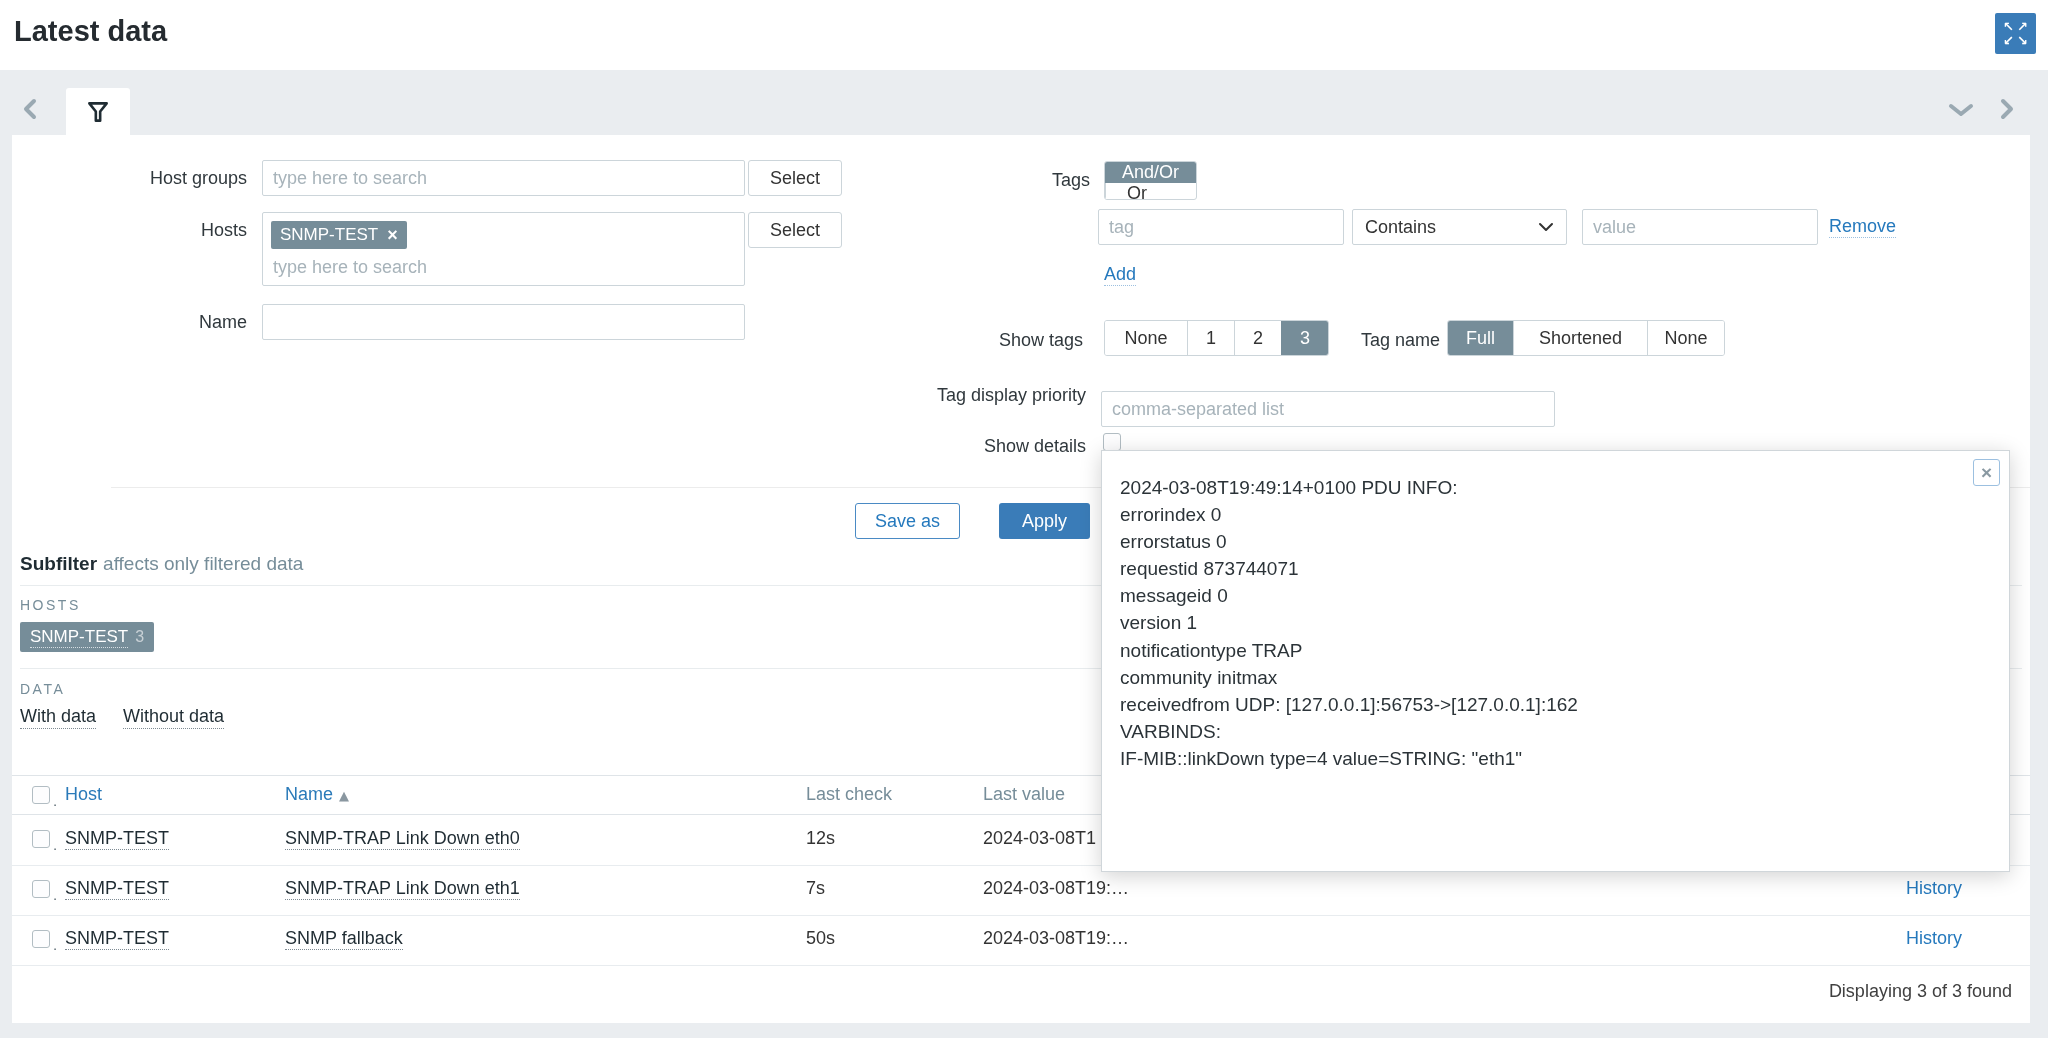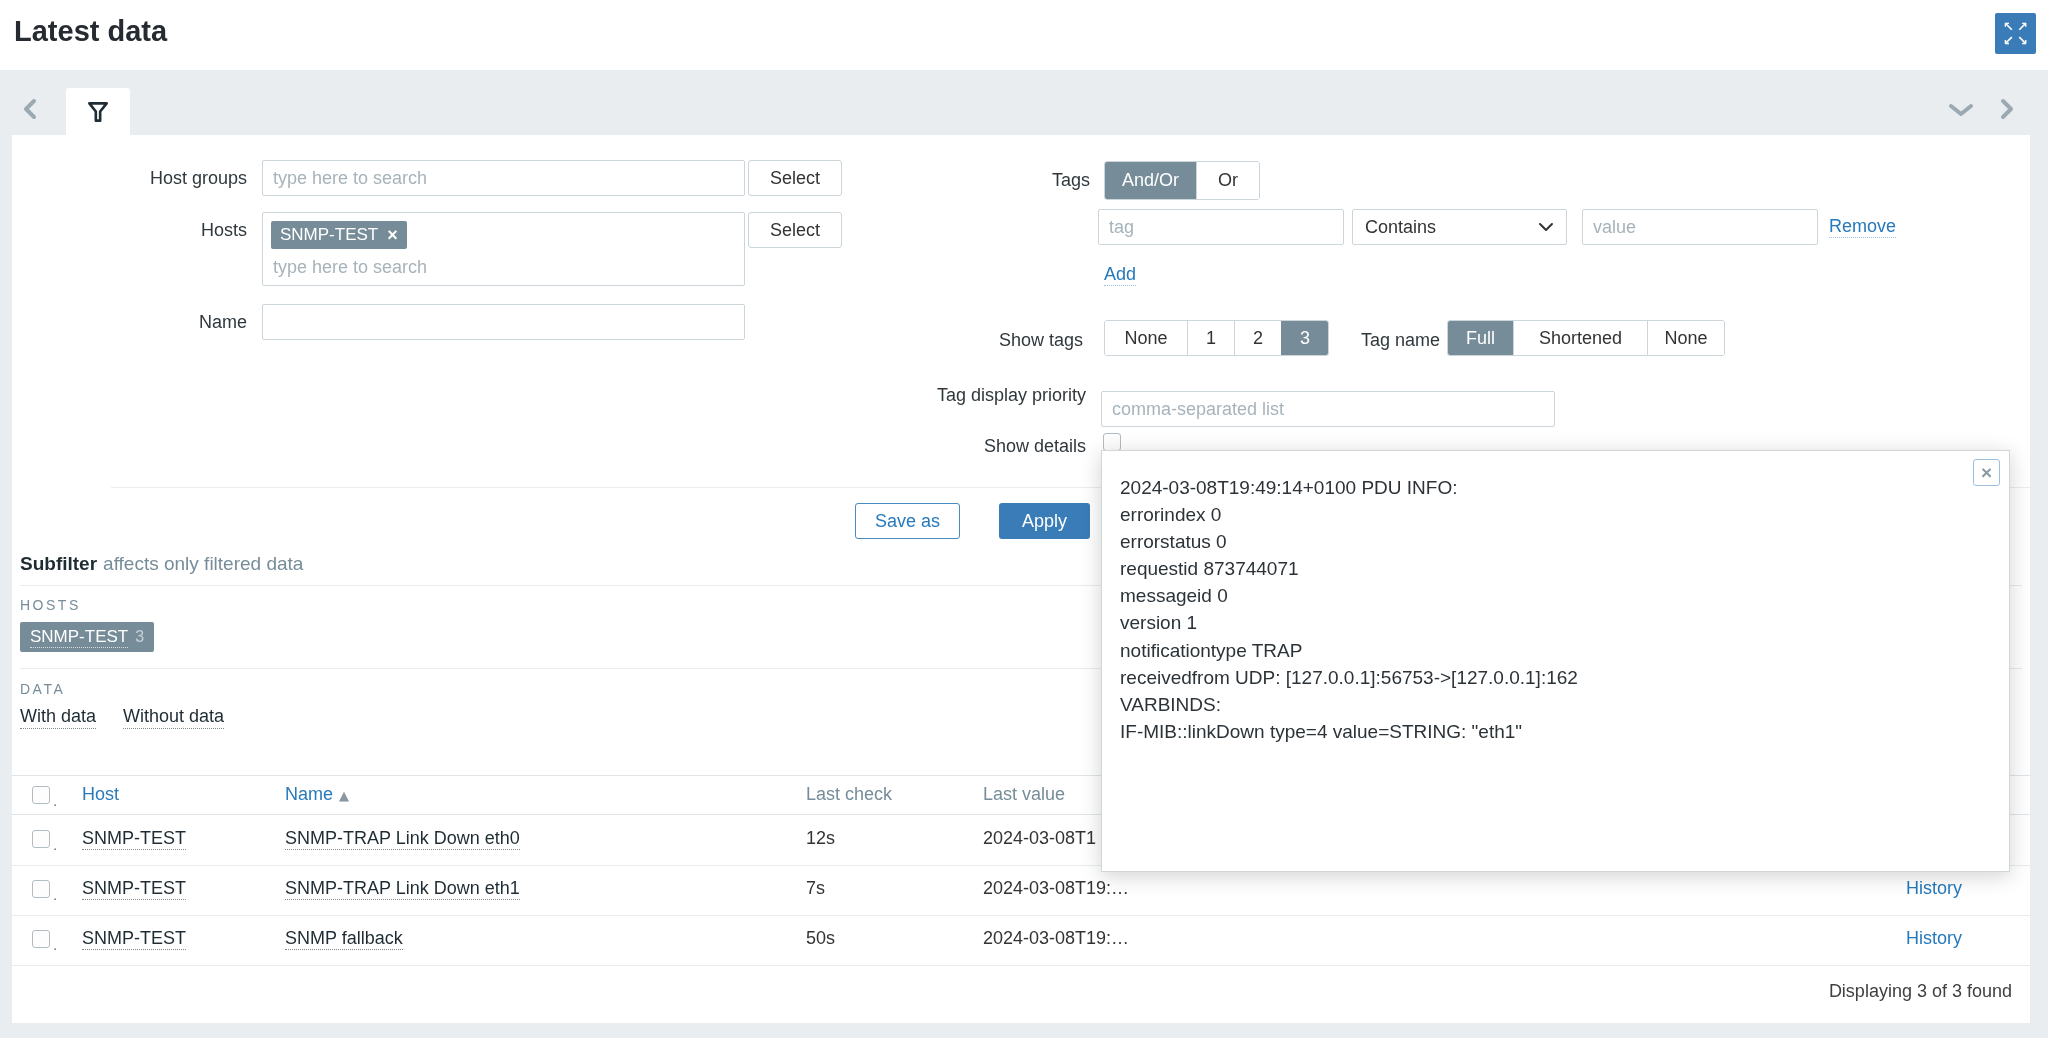--- a/index.html
+++ b/index.html
@@ -36,21 +36,21 @@
   .ms-input::placeholder { color:#a7b3ba; opacity:1; }
   #btn-hosts-select { left:736px; top:77px; width:94px; }
   #lbl-name { left:0; width:235px; top:169px; line-height:36px; }
   #inp-name { left:250px; top:169px; width:483px; }
   
   #lbl-tags { left:978px; width:100px; top:26px; line-height:39px; }
   .seg { position:absolute; display:flex; border:1px solid #ccd5da; border-radius:3px; overflow:hidden; background:#fff; }
   .seg .opt { display:flex; align-items:center; justify-content:center; font-size:18px; color:#333; border-left:1px solid #ccd5da; cursor:pointer; background:#fff; }
   .seg .opt:first-child { border-left:none; }
   .seg .opt.sel { background:#768d99; color:#fff; border-color:#768d99; }
-  #seg-andor { left:1092px; top:26px; height:39px; }
+  #seg-andor { left:1092px; top:26px; height:39px;flex-direction:column; }
   #seg-andor .opt { height:37px; }
   #opt-andor { width:91px; } #opt-or { width:63px; }
   #inp-tag { left:1086px; top:74px; width:246px; }
   .selectbox { position:absolute; left:1340px; top:74px; width:215px; height:36px; border:1px solid #ccd5da; border-radius:2px; background:#fff; display:flex; align-items:center; justify-content:space-between; padding:0 12px; font-size:18px; color:#333; cursor:pointer; }
   #inp-value { left:1570px; top:74px; width:236px; }
   .jslink { position:absolute; font-size:18px; color:#2579bd; cursor:pointer; border-bottom:1px dotted #9cc0e0; line-height:22px; }
   #lnk-remove { left:1817px; top:80px; }
   #lnk-add { left:1092px; top:128px; }
   #lbl-showtags { left:871px; width:200px; top:187px; line-height:36px; }
   #seg-showtags { left:1092px; top:185px; height:36px; }
@@ -86,21 +86,21 @@
   .sf-link { position:absolute; top:570px; font-size:18px; color:#1f2c33; border-bottom:1px dotted #7d8a92; line-height:23px; cursor:pointer; }
   #lnk-withdata { left:8px; }
   #lnk-withoutdata { left:111px; }
   
   .thead { position:absolute; left:0; top:640px; width:2018px; height:40px; border-top:1px solid #dfe4e8; border-bottom:1px solid #dfe4e8; }
   .trow { position:absolute; left:0; width:2018px; height:50px; border-bottom:1px solid #e8ecef; }
   #row0 { top:681px; } #row1 { top:731px; } #row2 { top:781px; }
   .cell { position:absolute; font-size:18px; white-space:nowrap; }
   .c-check { left:20px; }
   .c-dot { left:41px; font-size:15px; color:#5c6b73; }
-  .c-host { left:70px; } .c-name { left:273px; } .c-check2 { left:794px; } .c-value { left:971px; }
+  .c-host { left:53px; } .c-name { left:273px; } .c-check2 { left:794px; } .c-value { left:971px; }
   .c-history { right:68px; color:#2579bd; cursor:pointer; }
   .th-link { color:#2a7ab9; cursor:pointer; }
   .th-mut { color:#768d99; }
   .sort-ic { color:#8a97a0; font-size:13px; font-family:"DejaVu Sans",sans-serif; margin-left:6px; }
   .dark-link { color:#1f2c33; border-bottom:1px dotted #7d8a92; padding-bottom:1px; cursor:pointer; }
   .plain { color:#333; }
   #tbl-footer { position:absolute; right:18px; top:846px; font-size:18px; color:#404040; }
   
   .popup { position:absolute; left:1101px; top:450px; width:909px; height:422px; background:#fff; border:1px solid #d0d6da; box-shadow:0 4px 20px rgba(0,0,0,0.18); z-index:50; }
   .popup-close { position:absolute; right:9px; top:8px; width:27px; height:27px; border:1px solid #9cc0e0; border-radius:3px; background:#fff; color:#8a99a2; font-size:19px; font-weight:bold; display:flex; align-items:center; justify-content:center; cursor:pointer; line-height:1; }
@@ -256,17 +256,18 @@
 <div class="popup">
   <div class="popup-close">×</div>
   <div class="popup-body">
     <div class="pl">2024-03-08T19:49:14+0100 PDU INFO:</div>
     <div class="pl">errorindex 0</div>
     <div class="pl">errorstatus 0</div>
     <div class="pl">requestid 873744071</div>
     <div class="pl">messageid 0</div>
     <div class="pl">version 1</div>
     <div class="pl">notificationtype TRAP</div>
+    <div class="pl">community initmax</div>
     <div class="pl">receivedfrom UDP: [127.0.0.1]:56753-&gt;[127.0.0.1]:162</div>
     <div class="pl">VARBINDS:</div>
     <div class="pl">IF-MIB::linkDown type=4 value=STRING: "eth1"</div>
   </div>
 </div>
 
 </body></html>

